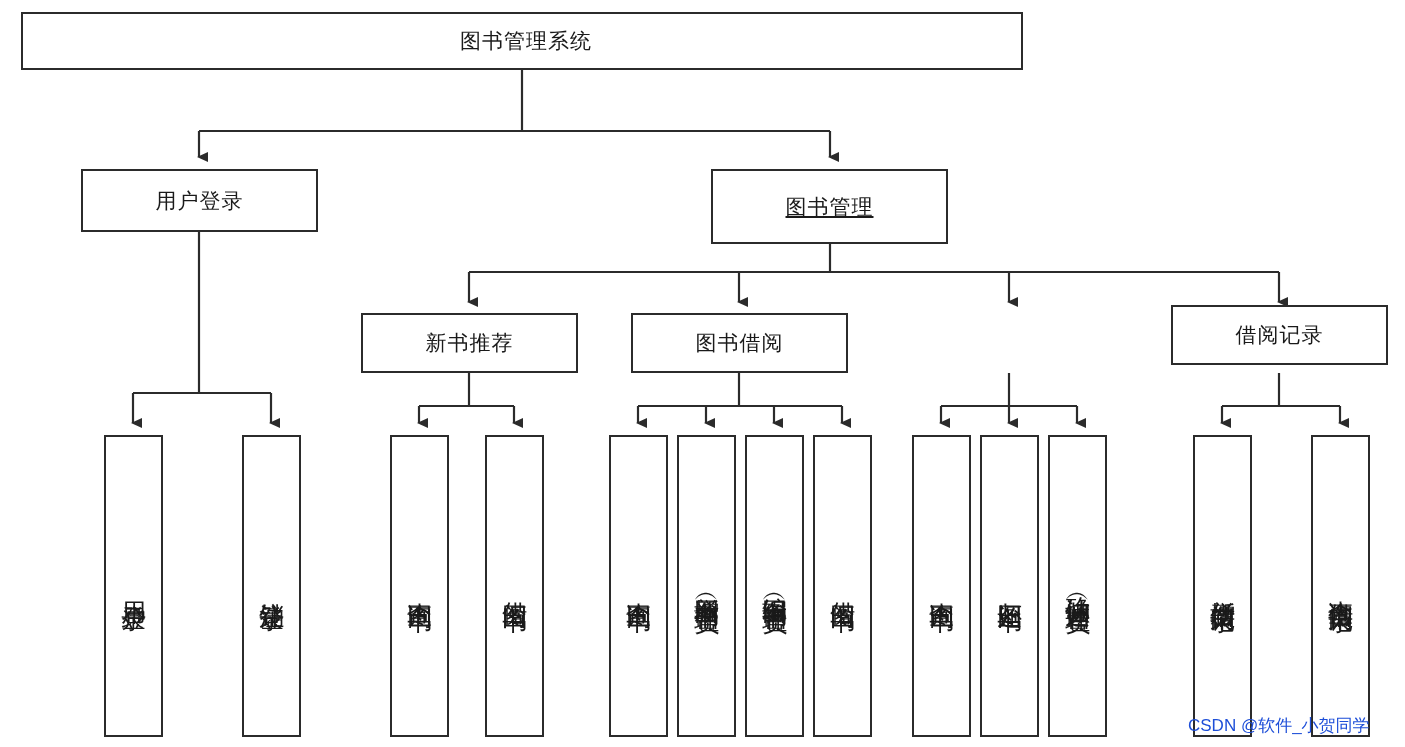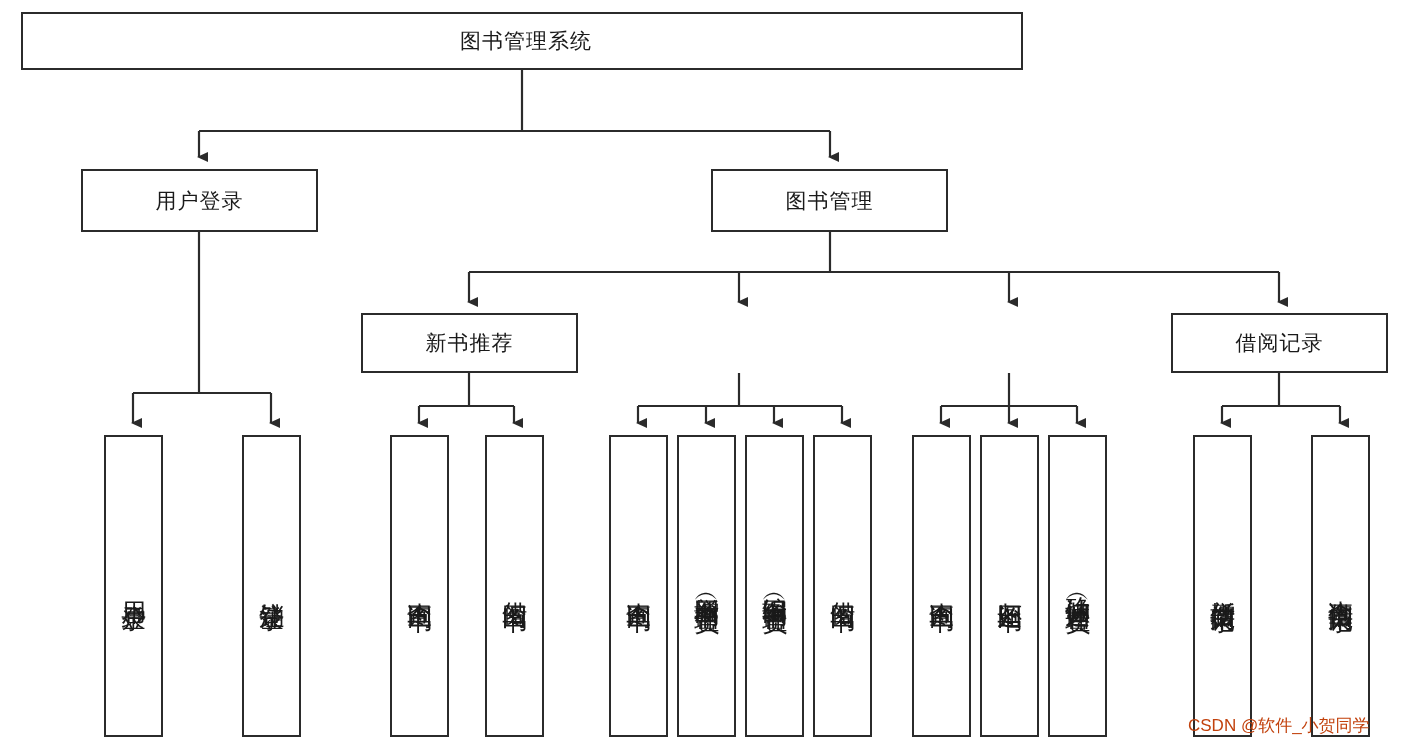--- a/index.html
+++ b/index.html
@@ -55,21 +55,21 @@
     stroke: #2b2b2b;
     stroke-width: 2.2;
     fill: none;
   }
   .arrowhead { fill: #2b2b2b; }
   #watermark {
     position: absolute;
     left: 1188px;
     top: 714px;
     font-size: 17px;
-    color: #c2410c;
+    color: #1d4ed8;
     font-family: "Liberation Sans", "DejaVu Sans", sans-serif;
     white-space: nowrap;
   }
 </style>
 </head>
 <body>
 
 <div id="canvas">
 
   <svg class="links" viewBox="0 0 1405 747">
@@ -120,28 +120,31 @@
     <path class="lnk" d="M1340,406 L1340,423" marker-end="url(#ah)"></path>
   </svg>
 
   <div class="node horiz" style="left:21px; top:12px; width:1002px; height:58px;padding-left:8px;">
     <span>图书管理系统</span>
   </div>
 
   <div class="node horiz" style="left:81px; top:169px; width:237px; height:63px;">
     <span>用户登录</span>
   </div>
-  <div class="node horiz" style="left:711px; top:169px; width:237px; height:63px;">
+  <div class="node horiz" style="left:711px; top:169px; width:237px; height:75px;text-decoration:underline;">
     <span>图书管理</span>
   </div>
 
   <div class="node horiz" style="left:361px; top:313px; width:217px; height:60px;">
     <span>新书推荐</span>
   </div>
-  <div class="node horiz" style="left:1171px; top:313px; width:217px; height:60px;text-align:right;">
+  <div class="node horiz" style="left:631px; top:313px; width:217px; height:60px;">
+    <span>图书借阅</span>
+  </div>
+  <div class="node horiz" style="left:1171px; top:305px; width:217px; height:60px;text-align:right;">
     <span>借阅记录</span>
   </div>
 
   <div class="node vert" style="left:104px; top:435px; width:59px; height:302px;">
     <span class="vtext">用户登录</span>
   </div>
   <div class="node vert" style="left:242px; top:435px; width:59px; height:302px;">
     <span class="vtext">注销登录</span>
   </div>
 

